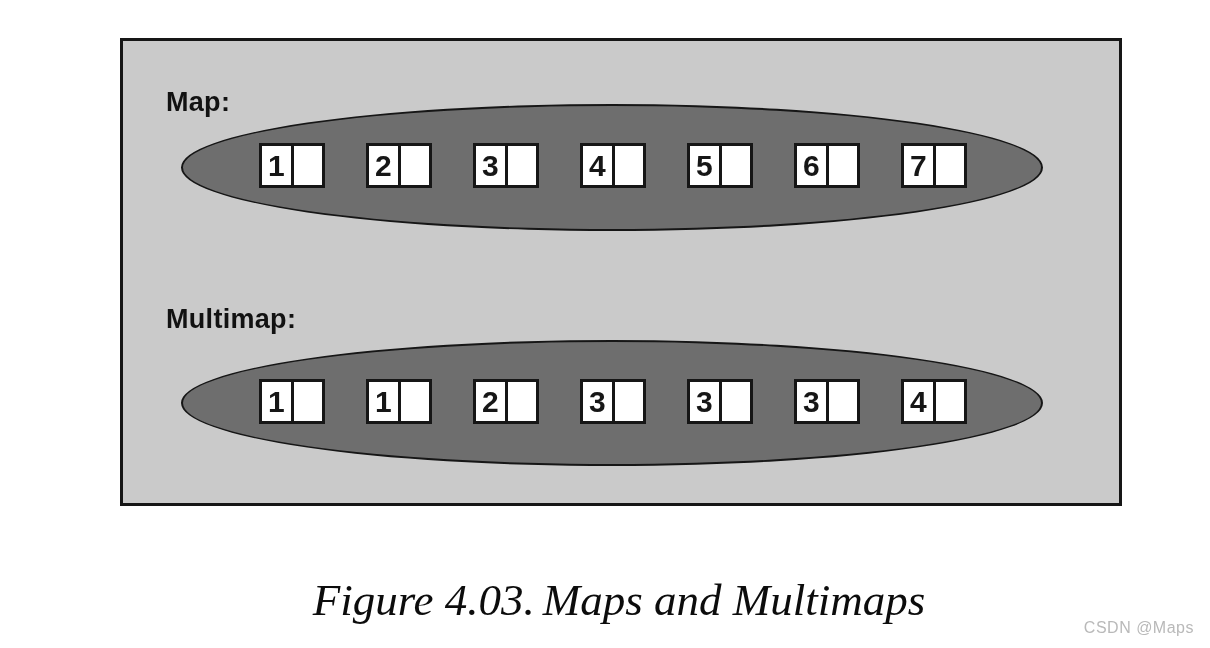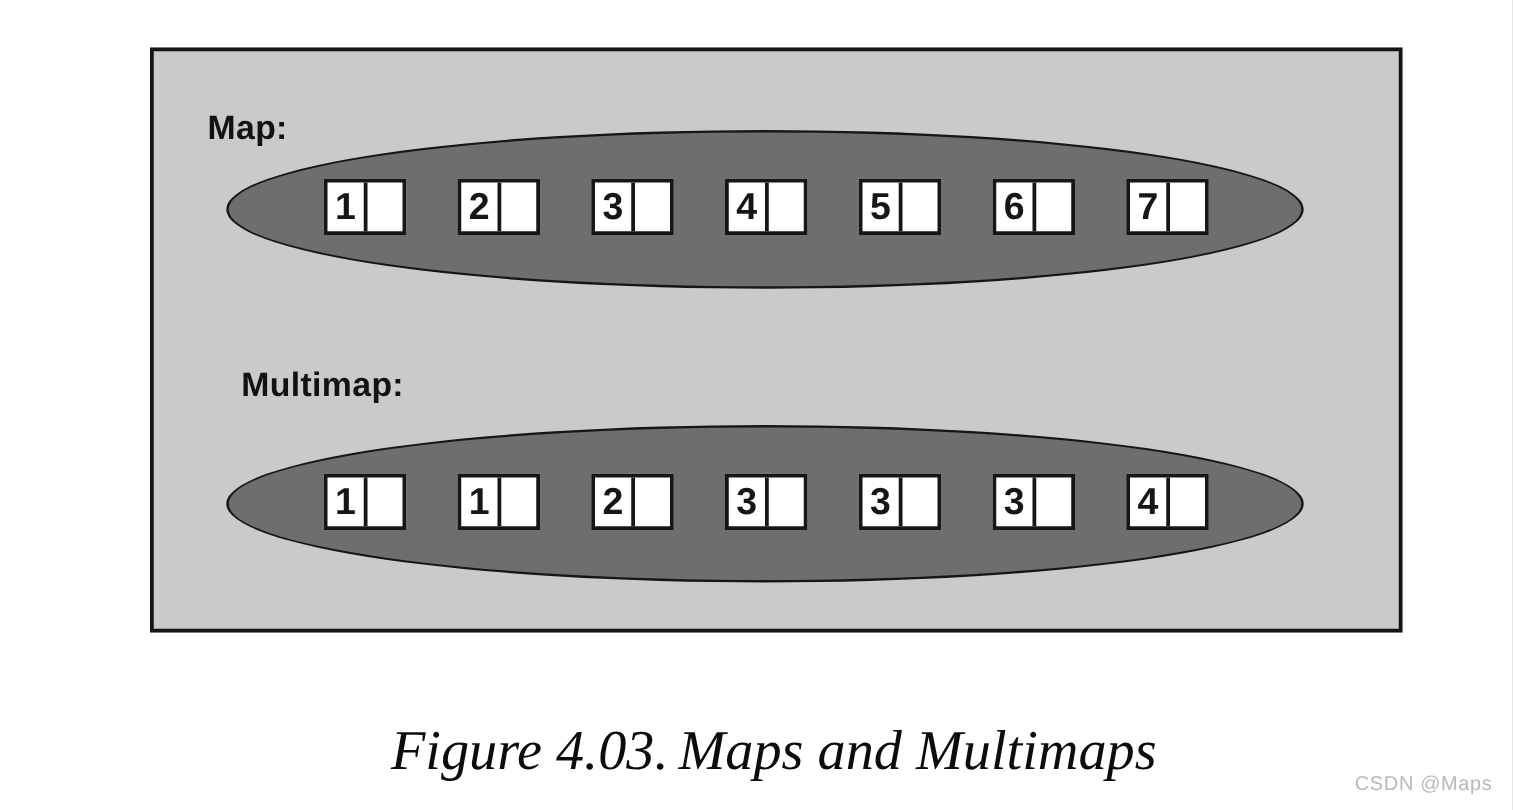--- a/index.html
+++ b/index.html
@@ -9,21 +9,21 @@
   }
   .panel{
     position:absolute;left:120px;top:38px;width:1002px;height:468px;
     background:#cacaca;border:3px solid #161616;box-sizing:border-box;
   }
   .row-label{
     position:absolute;font-weight:bold;font-size:27px;color:#121212;
     letter-spacing:0.3px;white-space:nowrap;
   }
   .label-map{left:43px;top:46px;}
-  .label-multimap{left:43px;top:252px;margin-left:27px;}
+  .label-multimap{left:43px;top:263px;}
   .ellipse{
     position:absolute;background:#6e6e6e;border:2px solid #161616;
     border-radius:50%;box-sizing:border-box;
   }
   .ellipse-map{left:58px;top:63px;width:862px;height:127px;}
   .ellipse-multimap{left:58px;top:299px;width:862px;height:126px;}
   .pairs-row{
     position:absolute;left:136px;width:708px;
     display:flex;justify-content:space-between;
   }

